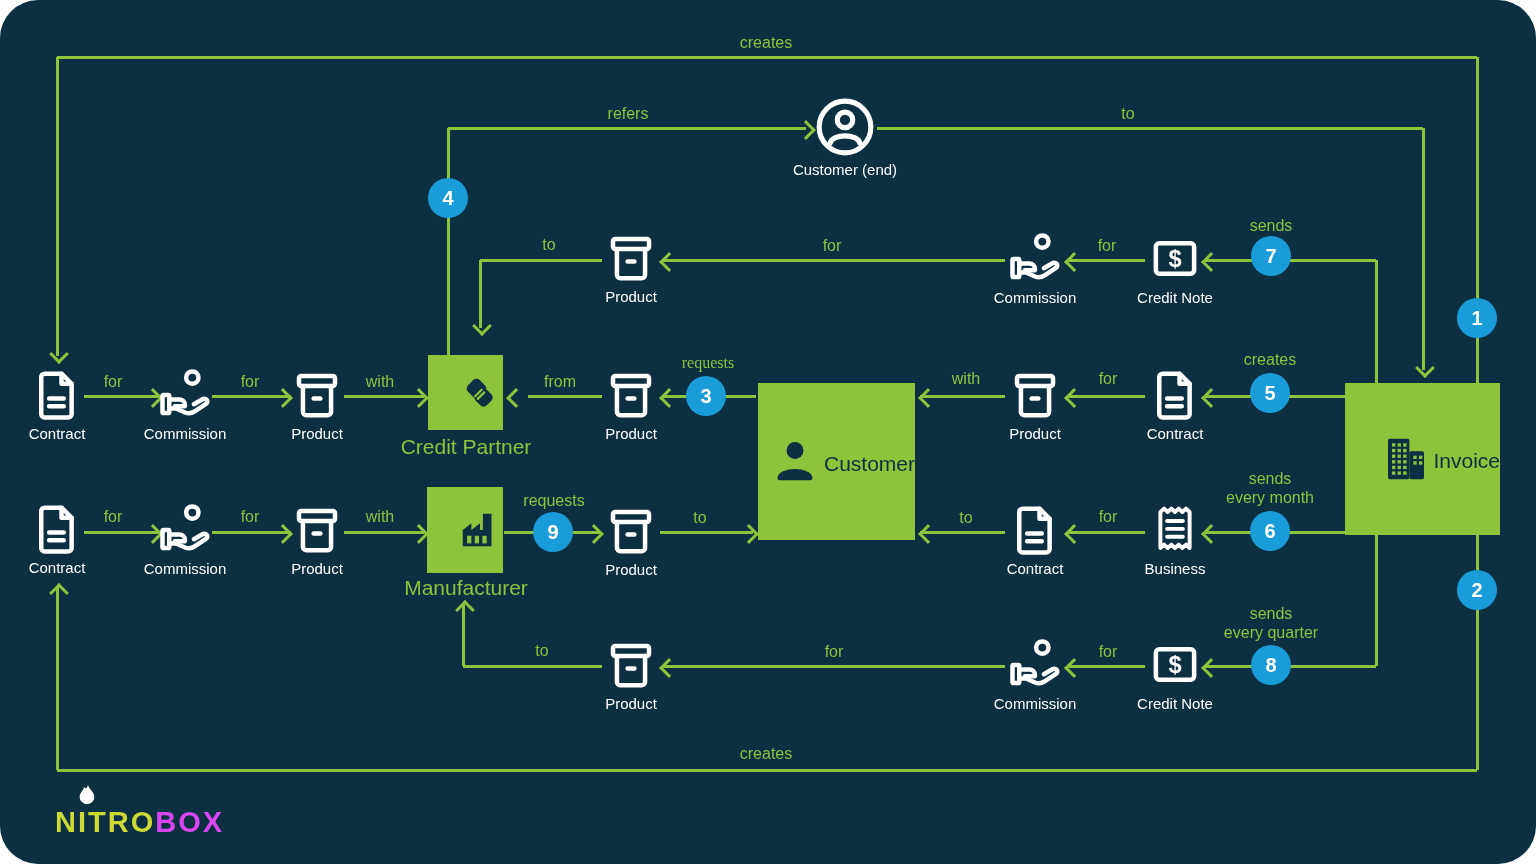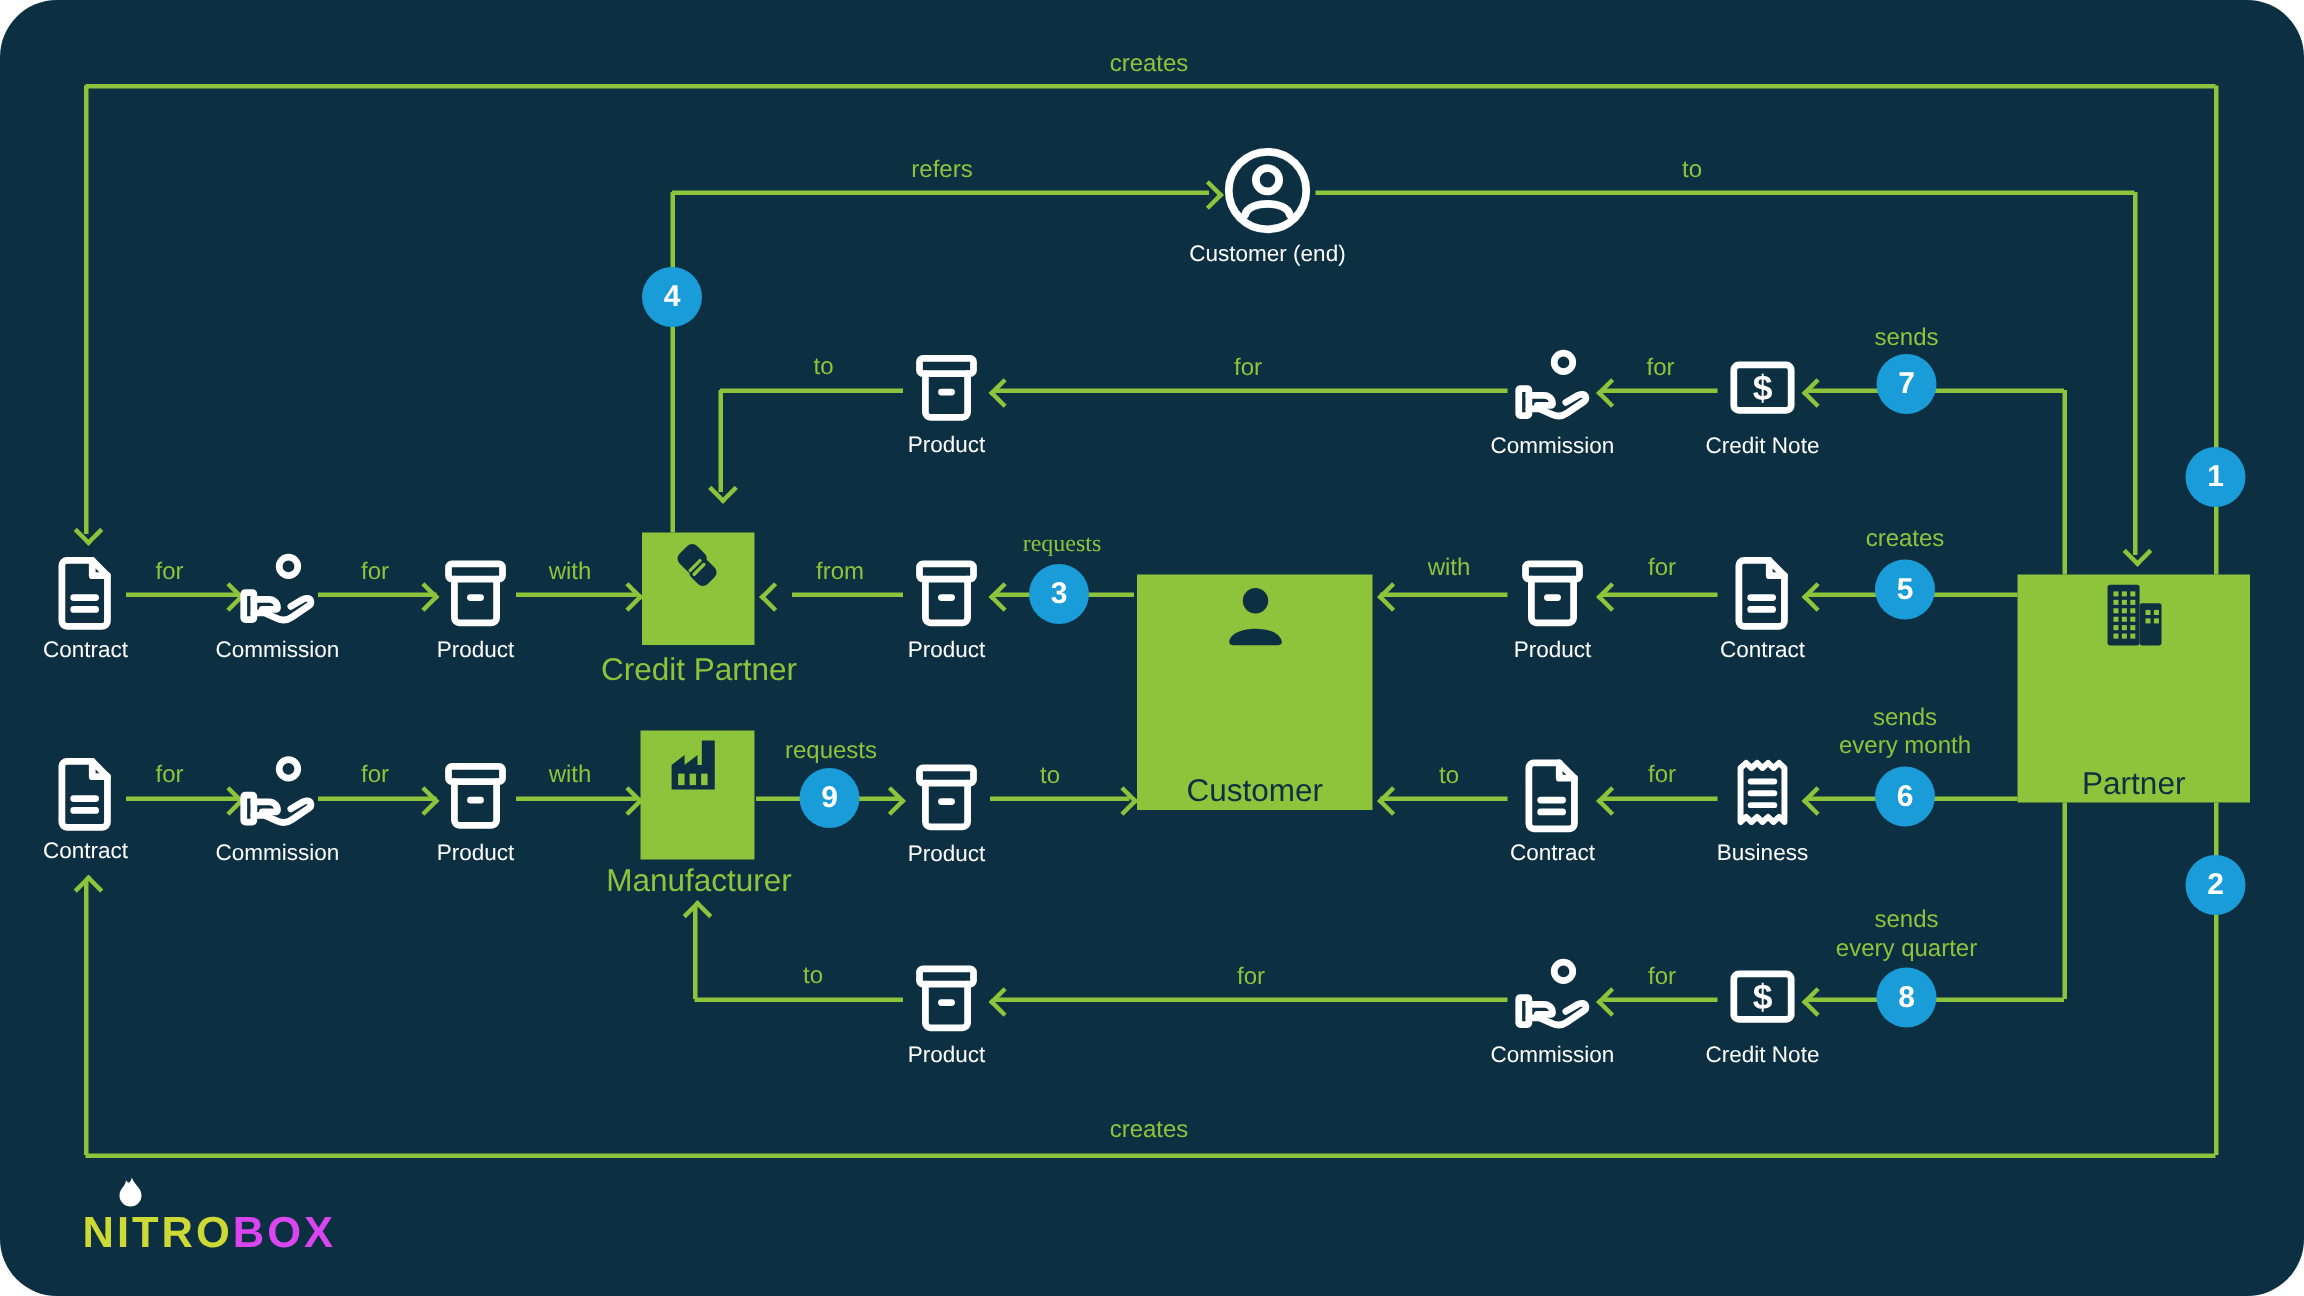--- a/index.html
+++ b/index.html
@@ -29,22 +29,22 @@
     transform:translate(-50%,-50%);
   }
   .node{
     position:absolute;display:flex;flex-direction:column;align-items:center;color:#fff;width:150px;
   }
   .node .lbl{font-size:15px;margin-top:3px;white-space:nowrap;}
   .node svg{stroke:#fff;fill:none;stroke-width:4;stroke-linecap:round;stroke-linejoin:round;}
   .node svg text{fill:#fff;stroke:none;font-family:"Liberation Sans",sans-serif;}
   .node svg .mask{fill:var(--bg);}
   .gsq{
-    position:absolute;background:var(--green);display:flex;flex-direction:column;
-    align-items:center;justify-content:space-between;color:var(--bg);
+    position:absolute;background:var(--green);display:flex;
+    align-items:center;justify-content:flex-end;color:var(--bg);
   }
   .gsq .lbl{font-size:21px;font-weight:500;margin-top:4px;white-space:nowrap;}
   .gsq svg{fill:var(--bg);stroke:none;}
   .gsq svg .win{fill:var(--green);}
   .glabel{
     position:absolute;color:var(--green);font-size:21px;white-space:nowrap;
     transform:translate(-50%,-50%);
   }
   .logo{position:absolute;left:55px;top:784px;}
   .logo .flame{position:absolute;left:21px;top:0;}
@@ -350,21 +350,21 @@
             <rect x="21.5" y="30" width="3" height="3"></rect>
             <rect x="11.5" y="35" width="3" height="3"></rect>
             <rect x="16.5" y="35" width="3" height="3"></rect>
             <rect x="21.5" y="35" width="3" height="3"></rect>
             <rect x="30.5" y="21" width="3" height="3"></rect>
             <rect x="35.5" y="21" width="3" height="3"></rect>
             <rect x="30.5" y="26" width="3" height="3"></rect>
             <rect x="35.5" y="26" width="3" height="3"></rect>
           </g>
         </svg>
-        <div class="lbl">Partner</div>
+        <div class="lbl">Invoice</div>
       </div>
       <div class="stepnum" style="left: 1477px; top: 318px;">1</div>
       <div class="stepnum" style="left: 1477px; top: 590px;">2</div>
       <div class="stepnum" style="left: 706px; top: 396px;">3</div>
       <div class="stepnum" style="left: 448px; top: 198px;">4</div>
       <div class="stepnum" style="left: 1270px; top: 393px;">5</div>
       <div class="stepnum" style="left: 1270px; top: 531px;">6</div>
       <div class="stepnum" style="left: 1271px; top: 256px;">7</div>
       <div class="stepnum" style="left: 1271px; top: 665px;">8</div>
       <div class="stepnum" style="left: 553px; top: 532px;">9</div>

